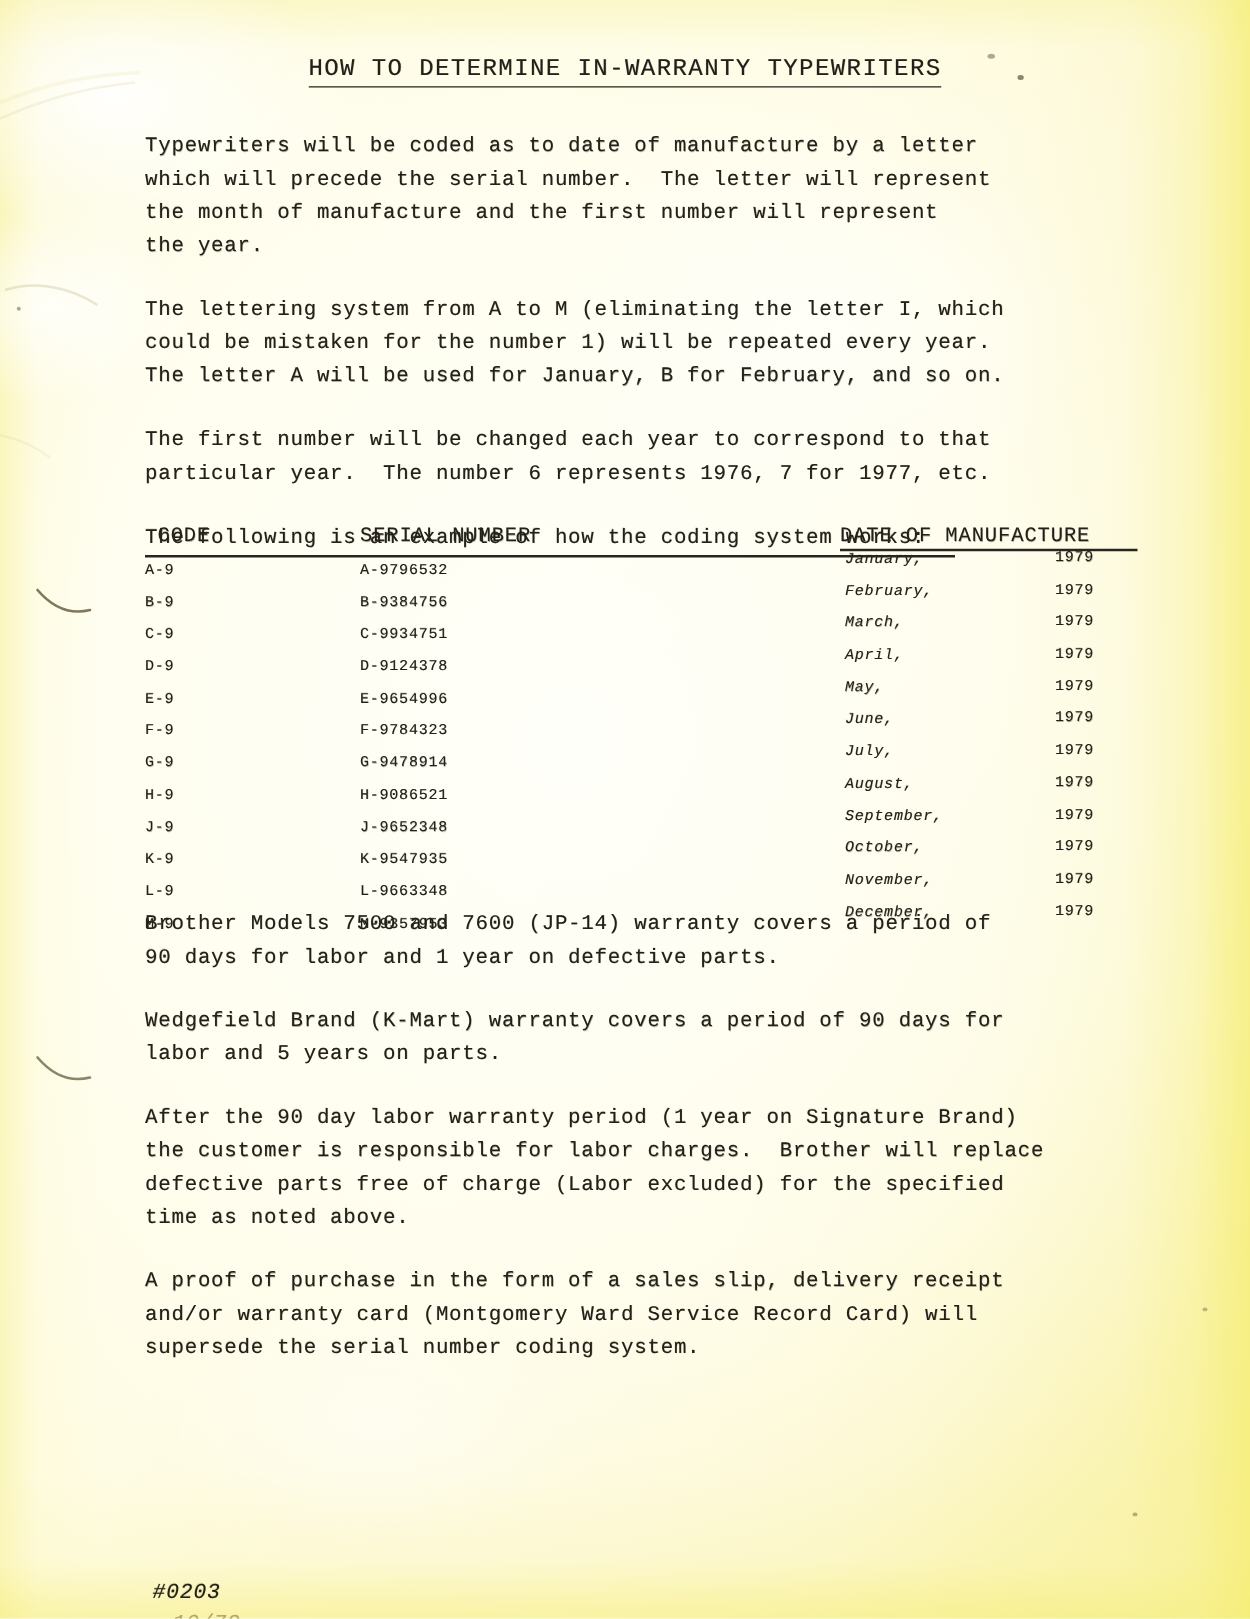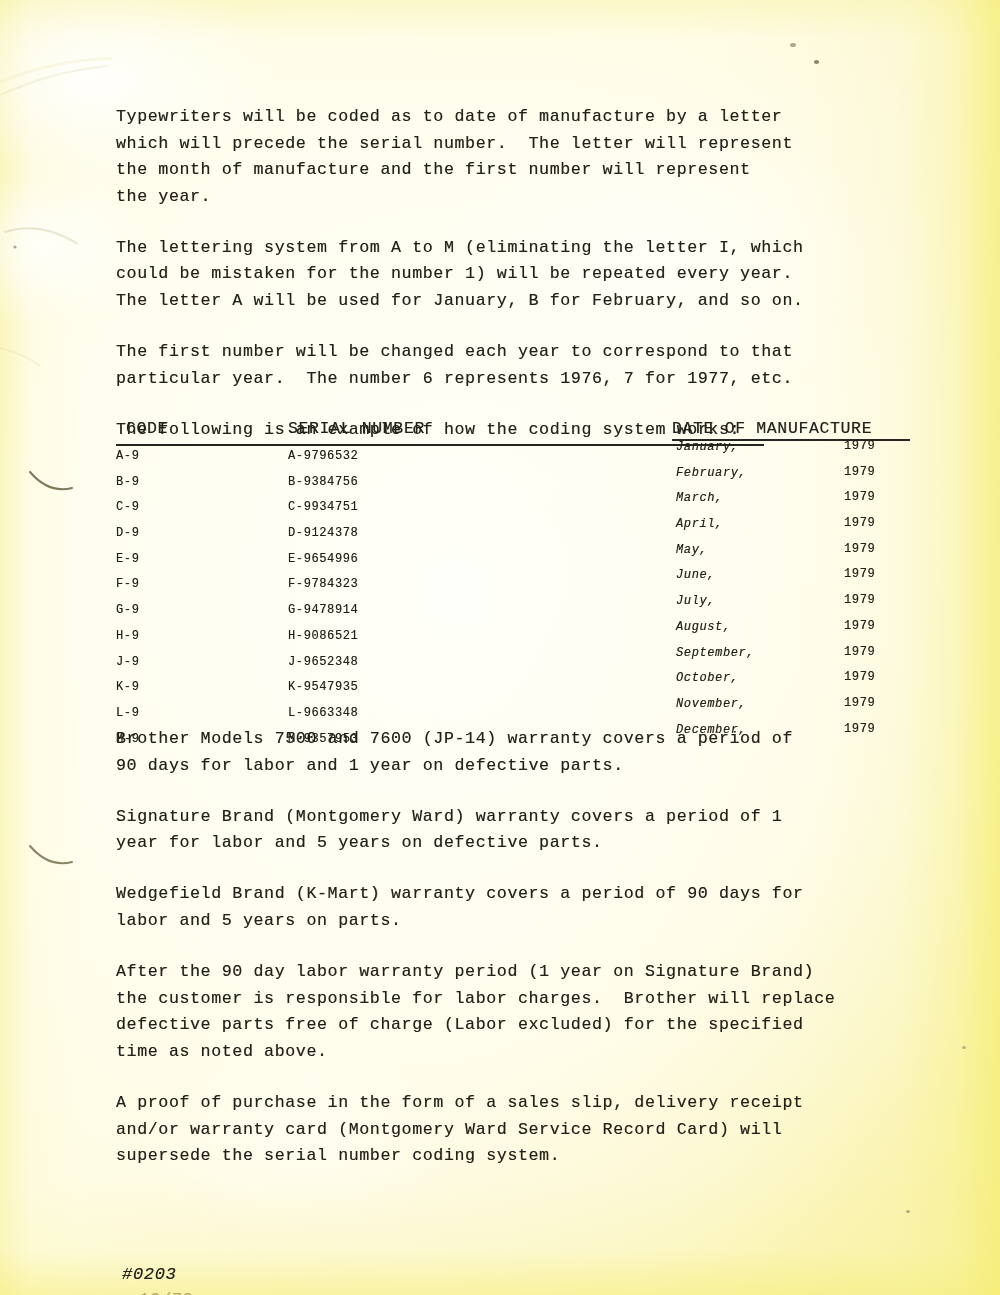--- a/index.html
+++ b/index.html
@@ -203,20 +203,23 @@
   </svg>
   <svg class="margin-mark" style="left:28px; top:840px;" width="72" height="34" viewBox="0 0 72 34" aria-hidden="true">
     <path d="M 2 6 C 14 20 28 26 44 22" stroke="#5b5232" stroke-width="2.1" fill="none" opacity="0.70" stroke-linecap="round"></path>
   </svg>
   <svg class="margin-mark" style="left:10px; top:238px;" width="26" height="18" viewBox="0 0 26 18" aria-hidden="true">
     <circle cx="5" cy="9" r="1.6" fill="#6a6040" opacity="0.55"></circle>
   </svg>
 
   <div id="content">
 
+    <div id="doc-title" class="ink">
+      <span class="tu">HOW TO DETERMINE IN-WARRANTY TYPEWRITERS</span>
+    </div>
     <div class="speck" style="left:814px; top:60px; width:5px; height:3.5px;"></div>
     <div class="speck" style="left:790px; top:43px; width:6px; height:4px; opacity:0.5;"></div>
 
     <div id="body-block">
       <p class="para ink">Typewriters will be coded as to date of manufacture by a letter
 which will precede the serial number.  The letter will represent
 the month of manufacture and the first number will represent
 the year.</p>
       <p class="para ink">The lettering system from A to M (eliminating the letter I, which
 could be mistaken for the number 1) will be repeated every year.
@@ -308,22 +311,20 @@
             <span class="cell c-serial">M-9357953</span>
             <span class="cell c-month">December,</span>
             <span class="cell c-year">1979</span>
           </div>
         </div>
     </div>
 
     <div id="body-block-lower" style="position:absolute; left:116px; top:726px; width:830px;">
       <p class="para ink">Brother Models 7500 and 7600 (JP-14) warranty covers a period of
 90 days for labor and 1 year on defective parts.</p>
-      <p class="para ink">Signature Brand (Montgomery Ward) warranty covers a period of 1
-year for labor and 5 years on defective parts.</p>
       <p class="para ink">Wedgefield Brand (K-Mart) warranty covers a period of 90 days for
 labor and 5 years on parts.</p>
       <p class="para ink">After the 90 day labor warranty period (1 year on Signature Brand)
 the customer is responsible for labor charges.  Brother will replace
 defective parts free of charge (Labor excluded) for the specified
 time as noted above.</p>
       <p class="para ink">A proof of purchase in the form of a sales slip, delivery receipt
 and/or warranty card (Montgomery Ward Service Record Card) will
 supersede the serial number coding system.</p>
     </div>

